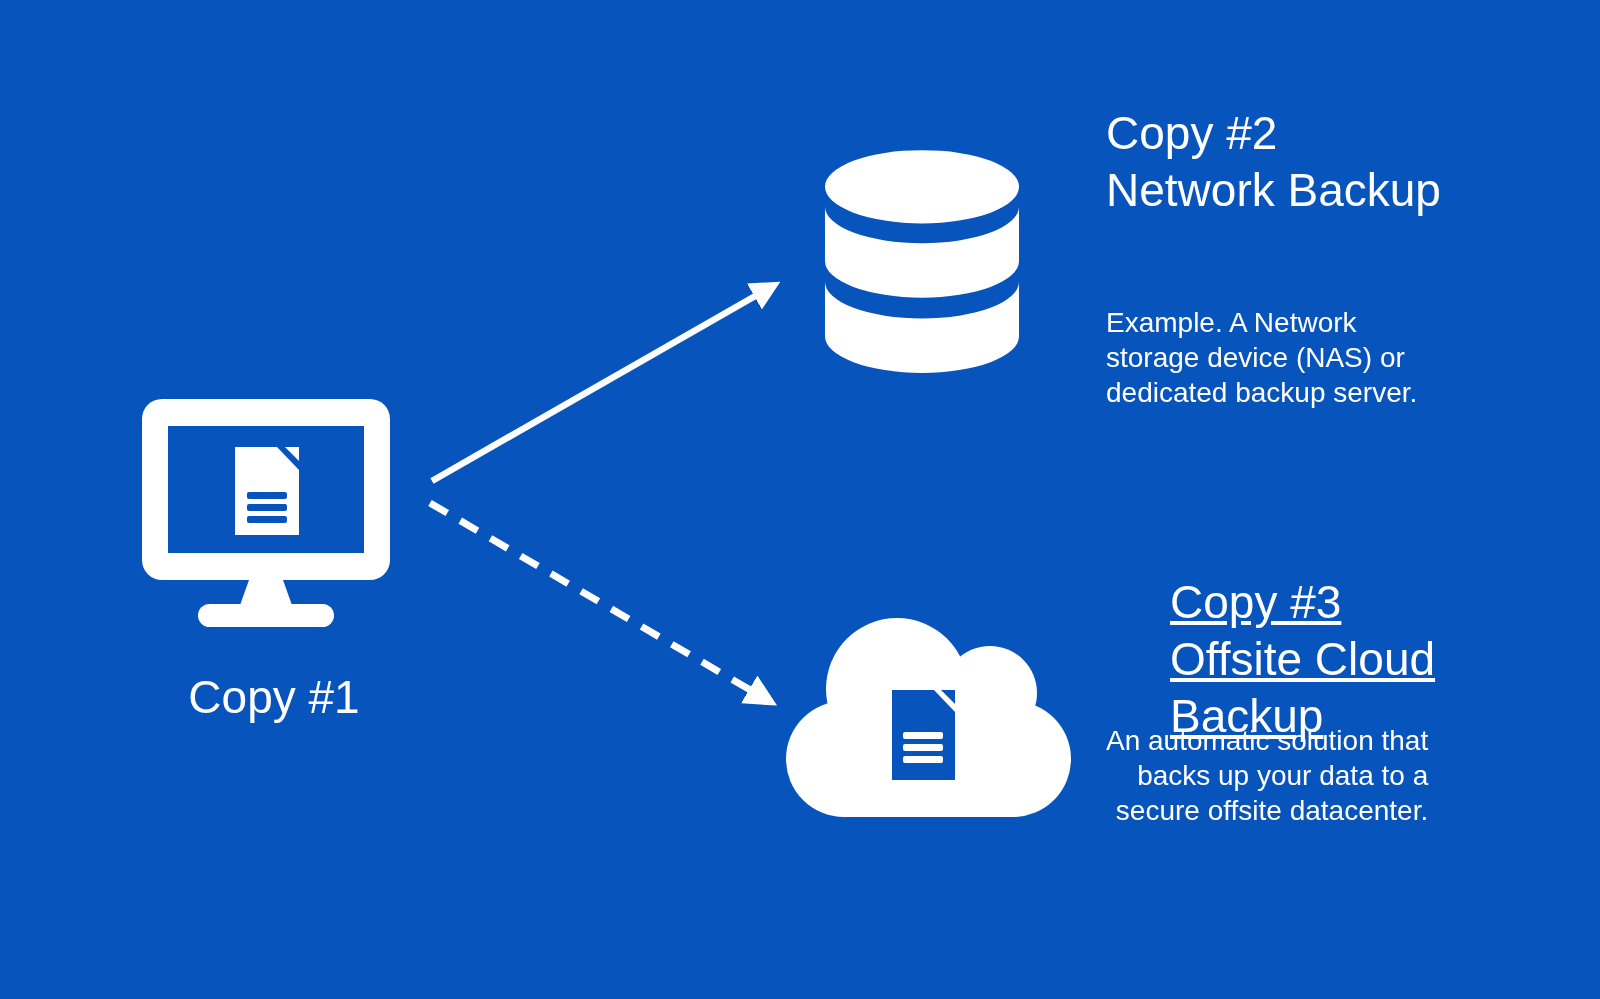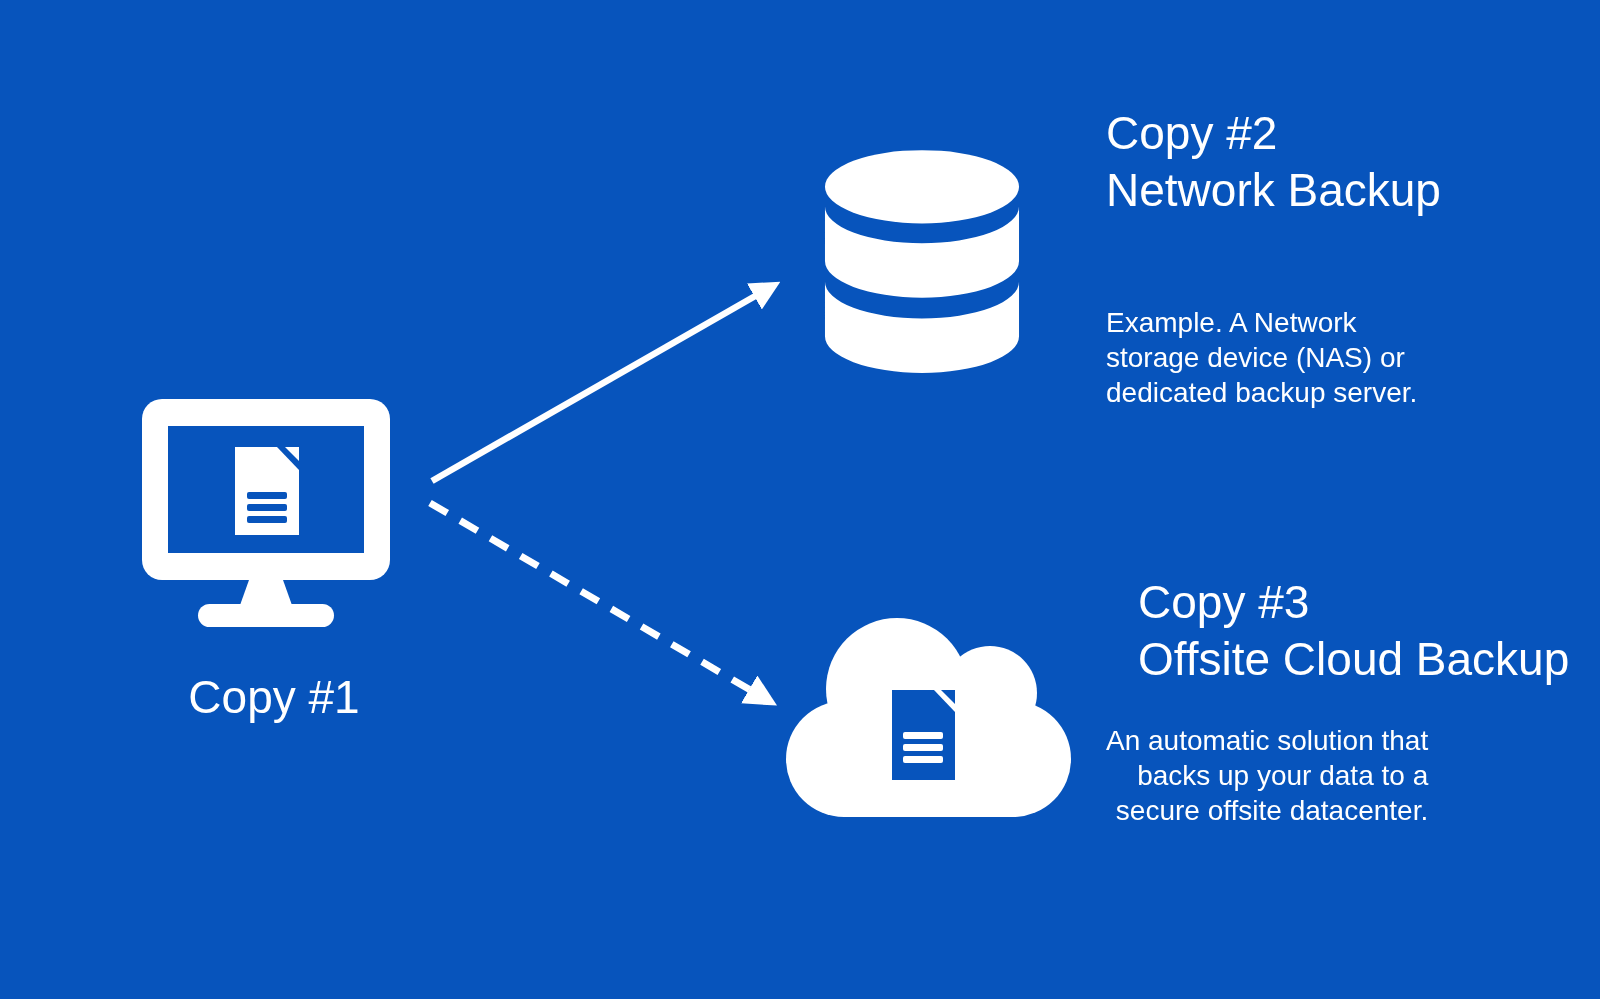--- a/index.html
+++ b/index.html
@@ -94,21 +94,21 @@
     <circle class="fill-fg" cx="111" cy="72" r="71"></circle>
     <circle class="fill-fg" cx="204" cy="76" r="47"></circle>
     <rect class="fill-fg" x="0" y="84" width="285" height="116" rx="58"></rect>
     <path class="fill-bg" d="M106,73 L148,73 L169,95 L169,163 L106,163 Z"></path>
     <path class="fill-bg" d="M155,73 L169,73 L169,87 Z"></path>
     <rect class="fill-fg" x="117" y="115" width="40" height="7" rx="2"></rect>
     <rect class="fill-fg" x="117" y="127" width="40" height="7" rx="2"></rect>
     <rect class="fill-fg" x="117" y="139" width="40" height="7" rx="2"></rect>
   </svg>
 
-  <div class="title" style="left:1138px; top:574px;">
+  <div class="title" style="left:1170px; top:574px;text-decoration:underline;">
     <span>Copy #3</span>
     <span>Offsite Cloud Backup</span>
   </div>
   <div class="desc" style="left:1106px; top:723px;text-align:right;">An automatic solution that
 backs up your data to a
 secure offsite datacenter.</div>
 
 </div>
 
 </body></html>

